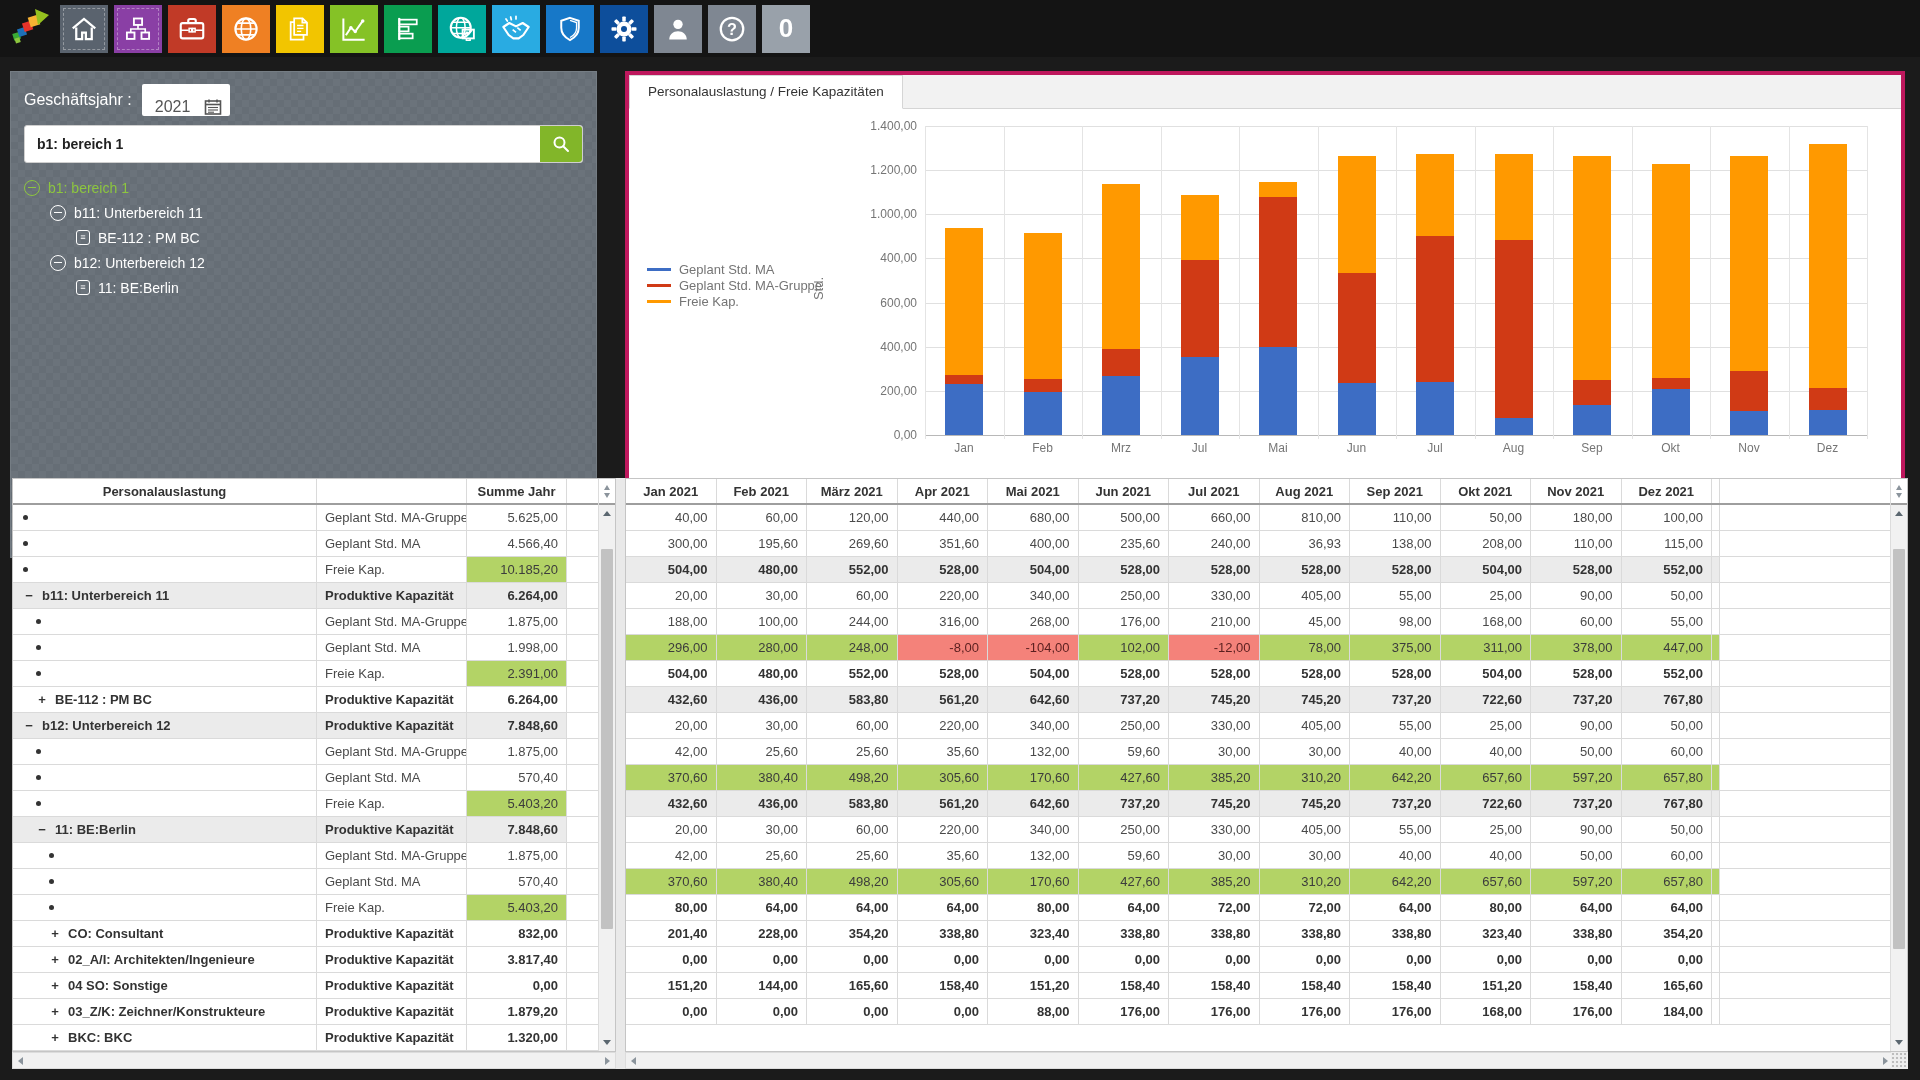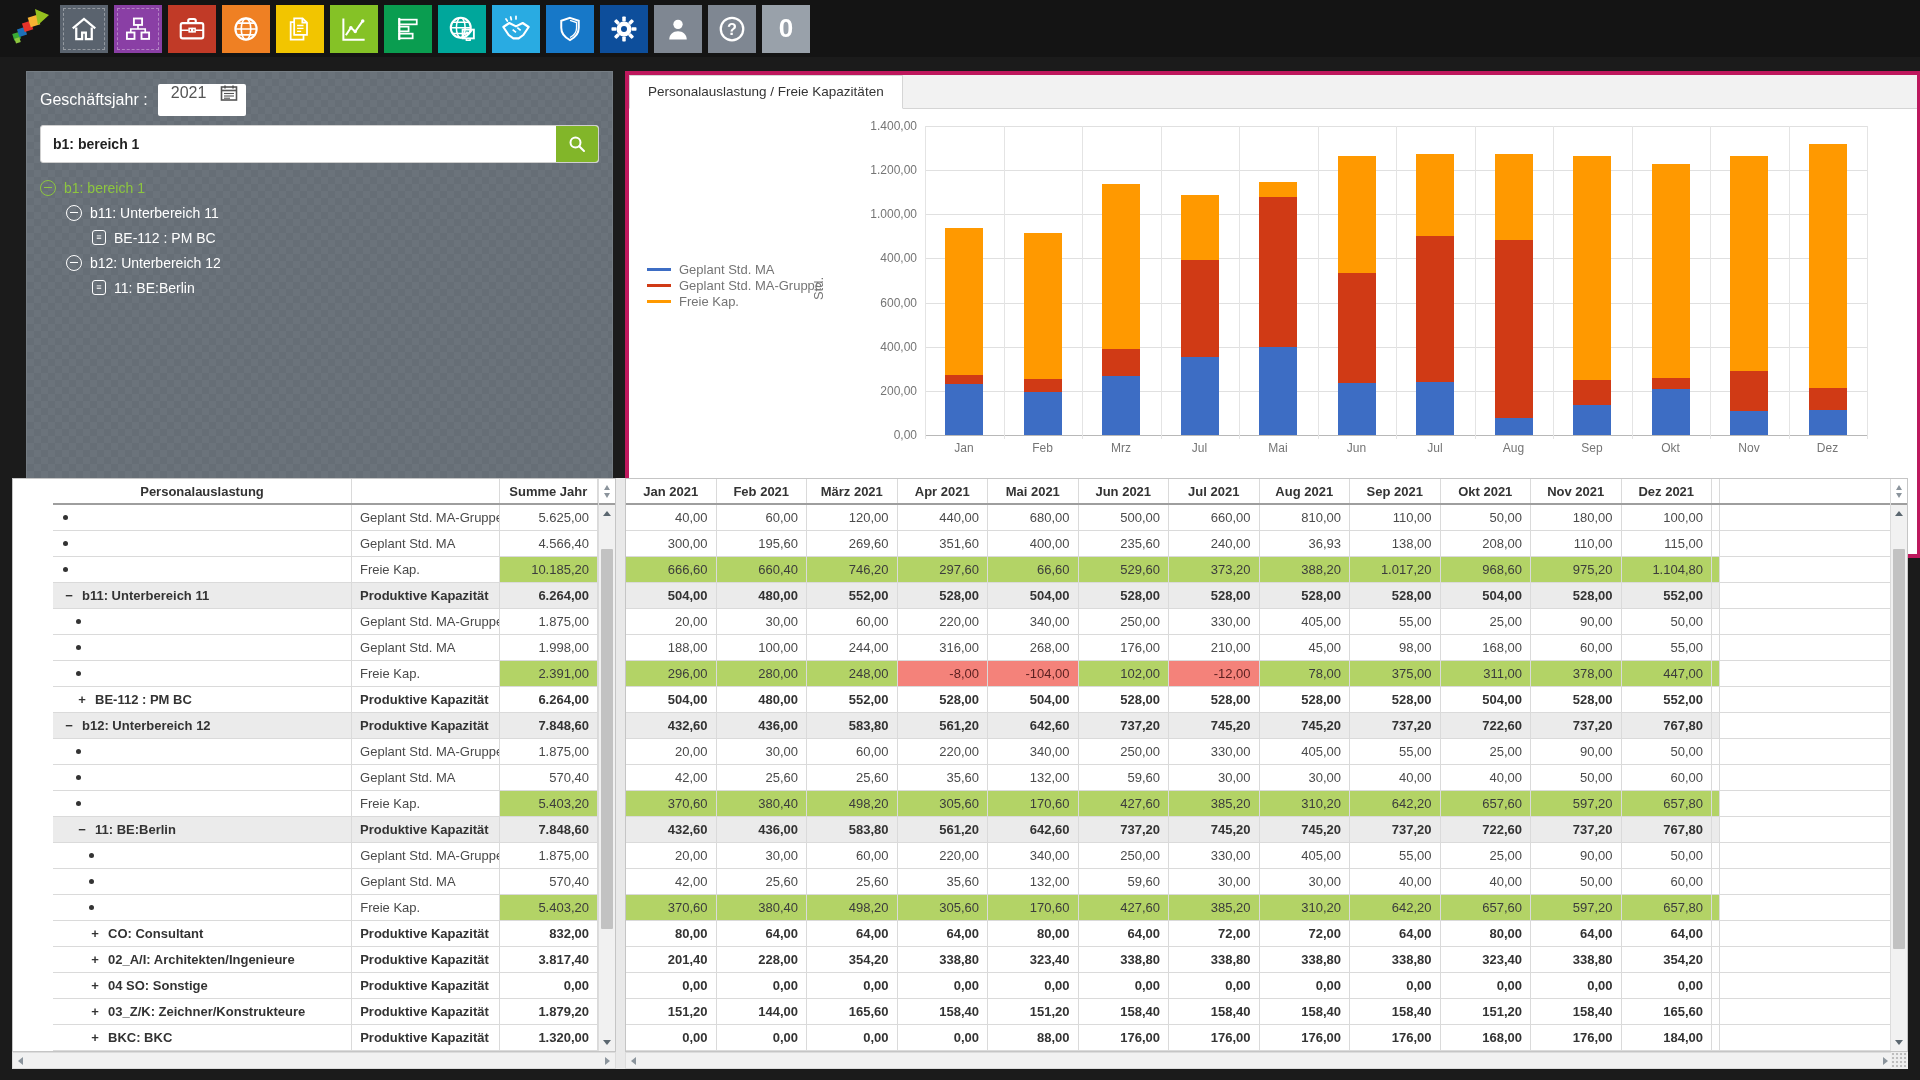--- a/index.html
+++ b/index.html
@@ -9,30 +9,30 @@
   
   .toolbar { position:absolute; left:0; top:0; width:1920px; height:57px; background:#141414;
              display:flex; align-items:center; }
   .logo { width:57px; height:57px; display:flex; align-items:center; justify-content:center; }
   .tile { width:48px; height:48px; margin:0 3px; display:flex; align-items:center; justify-content:center;
           position:relative; cursor:pointer; flex:0 0 auto; }
   .tile.patterned::after { content:""; position:absolute; inset:3px; border:1px dashed rgba(255,255,255,.35); pointer-events:none; }
   .tile .num { color:#fff; font-size:26px; font-weight:bold; }
 
   
-  .top-section { position:absolute; left:10px; top:71px; width:1895px; height:487px; display:flex; gap:12px;margin-left:16px; }
+  .top-section { position:absolute; left:10px; top:71px; width:1895px; height:487px; display:flex; gap:28px; }
 
   .sidebar { width:587px; height:100%; background-color:#666e76; border:1px solid #757d84; padding:11px 13px;
     background-image:
       linear-gradient(45deg, rgba(255,255,255,.035) 25%, transparent 25%, transparent 75%, rgba(255,255,255,.035) 75%),
       linear-gradient(45deg, rgba(255,255,255,.035) 25%, transparent 25%, transparent 75%, rgba(255,255,255,.035) 75%);
     background-size:14px 14px; background-position:0 0,7px 7px; }
   .fy-row { display:flex; align-items:center; gap:10px; height:34px; }
   .fy-label { color:#fff; font-size:16px; }
-  .fy-box { background:#fff; border-radius:2px; height:32px; display:flex; align-items:flex-start; padding:0 8px; gap:8px; }
+  .fy-box { background:#fff; border-radius:2px; height:32px; display:flex; align-items:flex-end; padding:0 8px; gap:8px; }
   .fy-box input { border:none; outline:none; width:46px; font-size:16px; color:#555; text-align:center;
                   font-family:"Liberation Sans", sans-serif; }
   .search-row { margin-top:8px; position:relative; height:38px; }
   .search-row input { width:100%; height:38px; border:1px solid #cfcfcf; border-radius:3px; padding:0 50px 0 12px;
                       font-size:14px; font-weight:bold; color:#222; outline:none; font-family:"Liberation Sans", sans-serif; }
   .search-btn { position:absolute; right:1px; top:1px; width:42px; height:36px; background:#82b629;
                 border-radius:0 3px 3px 0; display:flex; align-items:center; justify-content:center; cursor:pointer; }
   .tree { margin-top:12px; }
   .tree-row { height:25px; display:flex; align-items:center; gap:8px; color:#fff; font-size:14px; cursor:pointer; }
   .tree-row.selected { color:#8dc63f; }
@@ -79,21 +79,21 @@
   .b { font-weight:bold; color:#333; }
   .cell.green { background:#b3d366; color:#3c3c3c; }
   .cell.red { background:#f4827a; color:#5a1f1f; }
   .marker-dot { width:5px; height:5px; border-radius:50%; background:#333; flex:0 0 auto; }
   .marker-pm { font-weight:bold; color:#333; width:12px; text-align:center; flex:0 0 auto; }
   .mcell { width:90.5px; justify-content:flex-end; padding-right:8px; border-right:1px solid #dadada; }
   .mcell.head { justify-content:center; padding-right:0; }
   .edgecell { width:8px; border-right:1px solid #dadada; }
   .fillcell { flex:1; background:#fff; }
   .rt-inner { position:absolute; left:0; right:17px; top:0; bottom:0; overflow:hidden; }
-  .lt-inner { position:absolute; left:0; right:17px; top:0; bottom:0; overflow:hidden;padding-left:40px; }
+  .lt-inner { position:absolute; left:0; right:17px; top:0; bottom:0; overflow:hidden; }
 
   
   .vscroll { position:absolute; right:0; top:0; bottom:0; width:17px; background:#f1f1f1; border-left:1px solid #dcdcdc; }
   .vscroll .sort { height:26px; display:flex; flex-direction:column; align-items:center; justify-content:center; gap:3px; background:#fff; border-bottom:2px solid #9e9e9e; }
   .sb-btn { height:17px; display:flex; align-items:center; justify-content:center; cursor:pointer; }
   .tri-up { width:0; height:0; border-left:4px solid transparent; border-right:4px solid transparent; border-bottom:5px solid #5b6770; }
   .tri-down { width:0; height:0; border-left:4px solid transparent; border-right:4px solid transparent; border-top:5px solid #5b6770; }
   .tri-left { width:0; height:0; border-top:4px solid transparent; border-bottom:4px solid transparent; border-right:5px solid #8b949c; }
   .tri-right { width:0; height:0; border-top:4px solid transparent; border-bottom:4px solid transparent; border-left:5px solid #8b949c; }
   .sort .tri-up, .sort .tri-down { border-left-width:3.5px; border-right-width:3.5px; border-bottom-color:#8b949c; border-top-color:#8b949c; }
@@ -637,36 +637,20 @@
             <div class="cell mcell">235,60</div>
             <div class="cell mcell">240,00</div>
             <div class="cell mcell">36,93</div>
             <div class="cell mcell">138,00</div>
             <div class="cell mcell">208,00</div>
             <div class="cell mcell">110,00</div>
             <div class="cell mcell">115,00</div>
             <div class="cell edgecell"></div>
             <div class="cell fillcell"></div>
           </div>
-          <div class="trow ">
-            <div class="cell mcell green">666,60</div>
-            <div class="cell mcell green">660,40</div>
-            <div class="cell mcell green">746,20</div>
-            <div class="cell mcell green">297,60</div>
-            <div class="cell mcell green">66,60</div>
-            <div class="cell mcell green">529,60</div>
-            <div class="cell mcell green">373,20</div>
-            <div class="cell mcell green">388,20</div>
-            <div class="cell mcell green">1.017,20</div>
-            <div class="cell mcell green">968,60</div>
-            <div class="cell mcell green">975,20</div>
-            <div class="cell mcell green">1.104,80</div>
-            <div class="cell edgecell green"></div>
-            <div class="cell fillcell"></div>
-          </div>
           <div class="trow group-gray">
             <div class="cell mcell b">504,00</div>
             <div class="cell mcell b">480,00</div>
             <div class="cell mcell b">552,00</div>
             <div class="cell mcell b">528,00</div>
             <div class="cell mcell b">504,00</div>
             <div class="cell mcell b">528,00</div>
             <div class="cell mcell b">528,00</div>
             <div class="cell mcell b">528,00</div>
             <div class="cell mcell b">528,00</div>

